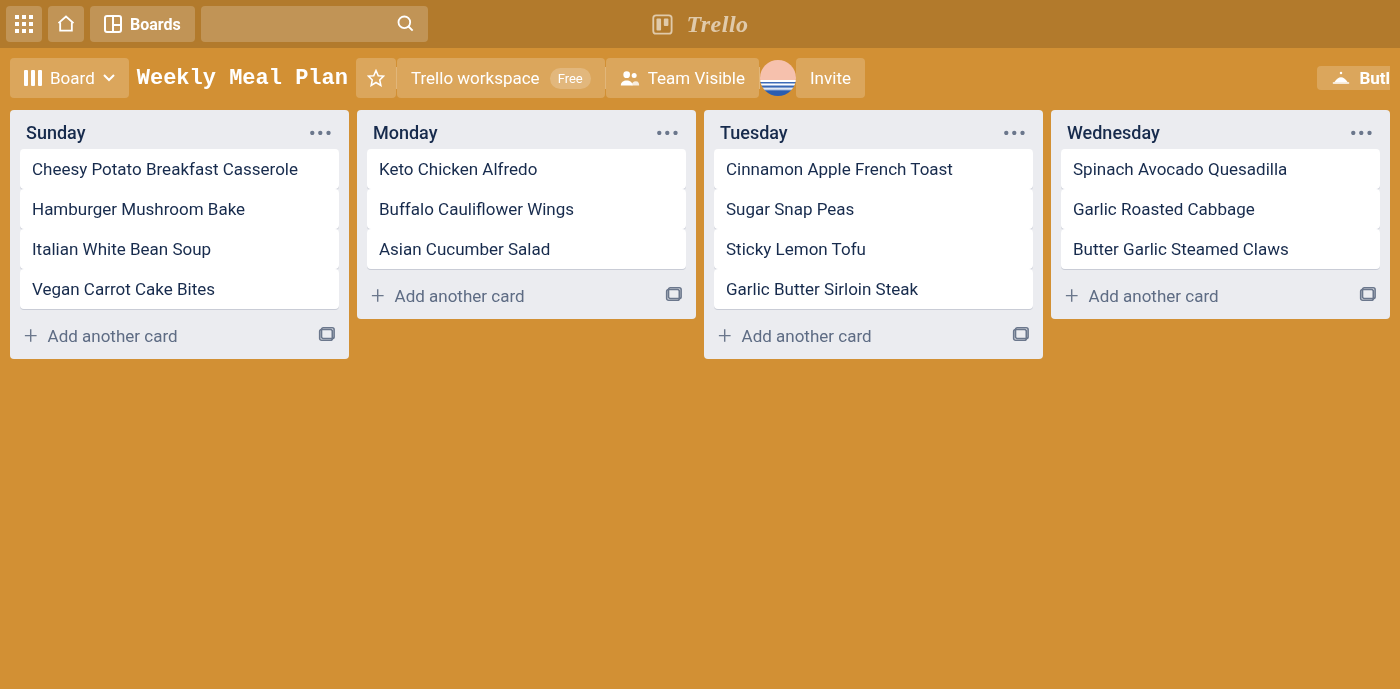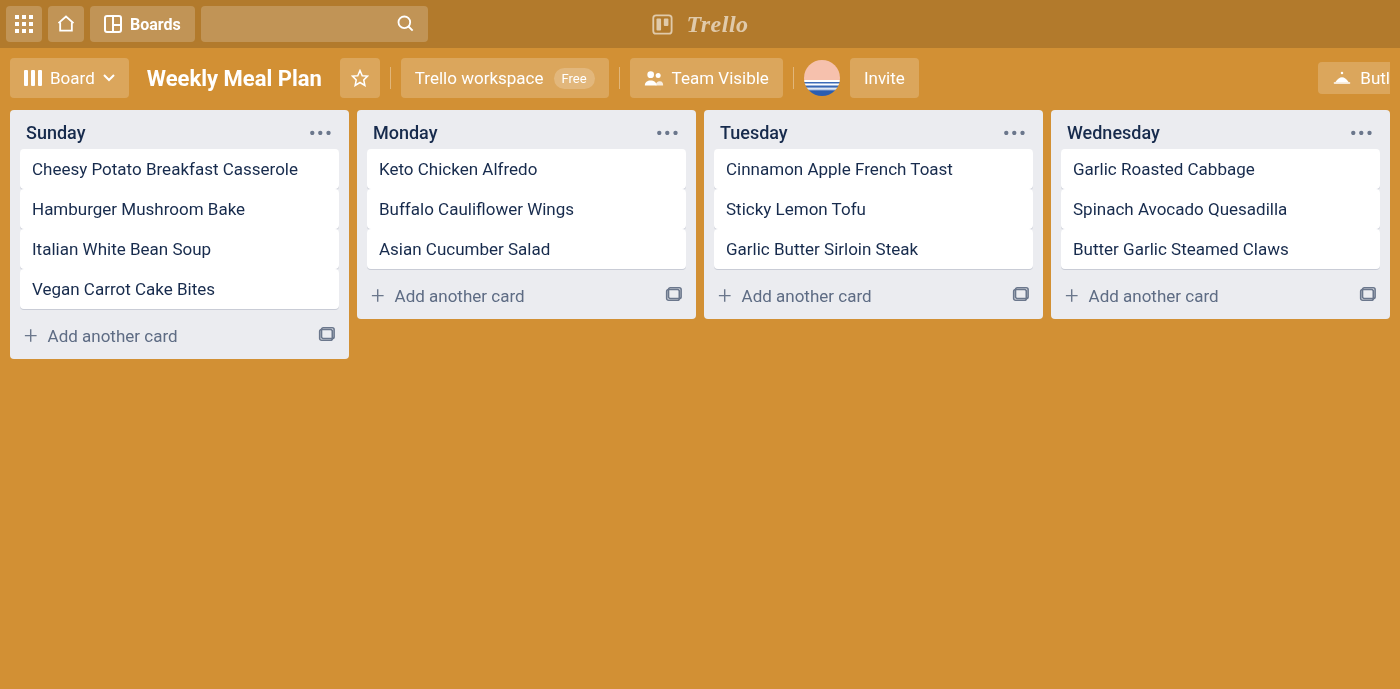--- a/index.html
+++ b/index.html
@@ -67,41 +67,41 @@
   letter-spacing: 0.5px;
   margin-left: 7px;
 }
 
 .board-header {
   height: 60px;
   display: flex;
   align-items: center;
   padding: 0 10px;
   color: #fff;
-  gap: 10px;
 }
 .bh-btn {
   height: 40px;
   background: rgba(255,255,255,0.2);
   border-radius: 4px;
   display: inline-flex;
   align-items: center;
   color: #fff;
   font-size: 17px;
   padding: 0 14px;
   cursor: pointer;
 }
 .bh-btn svg, .bh-btn .bh-icon { margin-right: 8px; }
 .bh-btn.icon-sq { width: 40px; padding: 0; justify-content: center; }
 .bh-btn.icon-sq svg { margin: 0; }
 .board-title {
   font-size: 22px;
   font-weight: 700;
   color: #fff;
   padding: 0 8px;
+  font-family: Liberation Mono, monospace;
 }
 .mini-divider {
   width: 1px;
   height: 22px;
   background: rgba(255,255,255,0.35);
 }
 .free-badge {
   background: rgba(255,255,255,0.2);
   color: #fff;
   font-size: 13px;
@@ -181,27 +181,28 @@
   margin-right: 10px;
   line-height: 0.6;
   color: #6b778c;
 }
 .template-icon {
   color: #6b778c;
   cursor: pointer;
 }
 .butler-cut {
   background: rgba(255,255,255,0.2);
-  height: 32px;
+  height: 24px;
   border-radius: 4px 0 0 4px;
   display: inline-flex;
   align-items: center;
   color: #fff;
   font-size: 17px;
   padding: 0 0 0 14px;
+  font-weight: bold;
 }
 .butler-cut svg { margin-right: 8px; }
 </style>
 </head>
 <body>
 
 <div class="top-header">
   <div class="hdr-btn icon-only">
     <svg width="18" height="18" viewBox="0 0 18 18" fill="#fff">
       <rect x="0" y="0" width="4" height="4"></rect>
@@ -334,40 +335,41 @@
             <rect x="5" y="3" width="14" height="12" rx="2"></rect>
           </svg></span>
       </div>
     </div>
     <div class="list">
       <div class="list-header">
         <div class="list-title">Tuesday</div>
         <div class="more-dots">•••</div>
       </div>
       <div class="card">Cinnamon Apple French Toast</div>
+      <div class="card">Sugar Snap Peas</div>
       <div class="card">Sticky Lemon Tofu</div>
       <div class="card">Garlic Butter Sirloin Steak</div>
       <div class="add-card-row">
         <div class="add-card-btn">
           <span class="add-plus">+</span>
           <span>Add another card</span>
         </div>
         <span class="template-icon"><svg width="18" height="18" viewBox="0 0 20 20" fill="none" stroke="#6b778c" stroke-width="1.8">
             <rect x="3" y="5" width="14" height="12" rx="2"></rect>
             <rect x="5" y="3" width="14" height="12" rx="2"></rect>
           </svg></span>
       </div>
     </div>
     <div class="list">
       <div class="list-header">
         <div class="list-title">Wednesday</div>
         <div class="more-dots">•••</div>
       </div>
+      <div class="card">Spinach Avocado Quesadilla</div>
       <div class="card">Garlic Roasted Cabbage</div>
-      <div class="card">Spinach Avocado Quesadilla</div>
       <div class="card">Butter Garlic Steamed Claws</div>
       <div class="add-card-row">
         <div class="add-card-btn">
           <span class="add-plus">+</span>
           <span>Add another card</span>
         </div>
         <span class="template-icon"><svg width="18" height="18" viewBox="0 0 20 20" fill="none" stroke="#6b778c" stroke-width="1.8">
             <rect x="3" y="5" width="14" height="12" rx="2"></rect>
             <rect x="5" y="3" width="14" height="12" rx="2"></rect>
           </svg></span>

